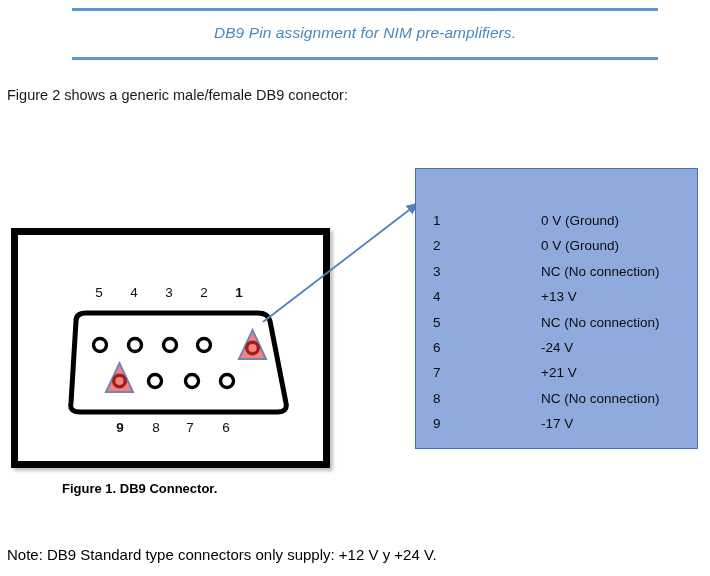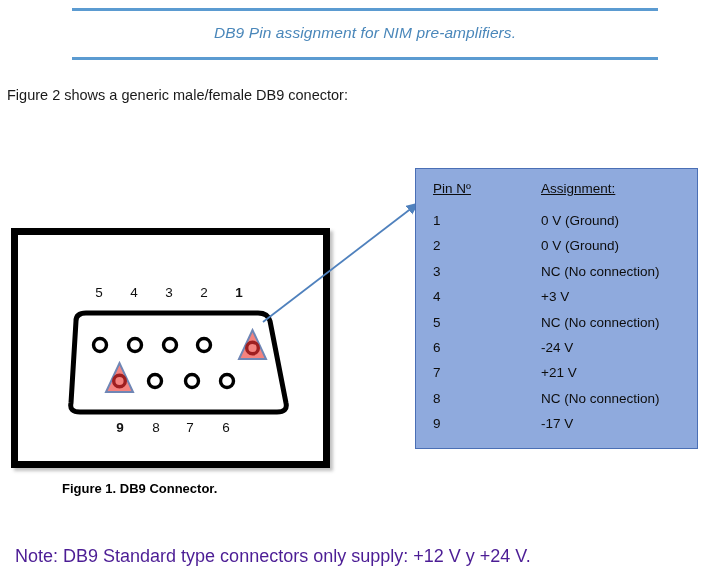--- a/index.html
+++ b/index.html
@@ -151,24 +151,23 @@
     white-space: nowrap;
   }
   .cell-pin { left: 17px; }
   .cell-assign { left: 125px; text-align: center; }
 
   
   #footer-note {
     position: absolute;
     left: 7px;
     top: 546px;
-    font-size: 18px;
-    color: #4c1d95;
-    white-space: nowrap;
-    margin-left: 8px;
+    font-size: 15px;
+    color: #000000;
+    white-space: nowrap;
   }
 </style>
 </head>
 <body>
 
 <div id="title-block">
   <div id="title-rule-top" class="title-rule"></div>
   <div id="doc-title">DB9 Pin assignment for NIM pre-amplifiers.</div>
   <div id="title-rule-bottom" class="title-rule"></div>
 </div>
@@ -218,41 +217,37 @@
 <svg id="arrow-svg" viewBox="0 0 200 160">
   <defs>
     <marker id="arrowhead" markerWidth="7" markerHeight="7" refX="5.6" refY="3" orient="auto">
       <polygon points="0,0 7,3 0,6" fill="#4f81bd"></polygon>
     </marker>
   </defs>
   <line x1="18" y1="132" x2="172" y2="14" stroke="#4f81bd" stroke-width="1.8" marker-end="url(#arrowhead)"></line>
 </svg>
 
 <div id="assignment-table">
-  <div class="thead">
-    <div class="th" id="th-pin">Pin Nº</div>
-    <div class="th" id="th-assign">Assignment:</div>
-  </div>
 
   <div class="tbody">
     <div class="trow">
       <div class="cell-pin">1</div>
       <div class="cell-assign">0 V (Ground)</div>
     </div>
     <div class="trow">
       <div class="cell-pin">2</div>
       <div class="cell-assign">0 V (Ground)</div>
     </div>
     <div class="trow">
       <div class="cell-pin">3</div>
       <div class="cell-assign">NC (No connection)</div>
     </div>
     <div class="trow">
       <div class="cell-pin">4</div>
-      <div class="cell-assign">+3 V</div>
+      <div class="cell-assign">+13 V</div>
     </div>
     <div class="trow">
       <div class="cell-pin">5</div>
       <div class="cell-assign">NC (No connection)</div>
     </div>
     <div class="trow">
       <div class="cell-pin">6</div>
       <div class="cell-assign">-24 V</div>
     </div>
     <div class="trow">

